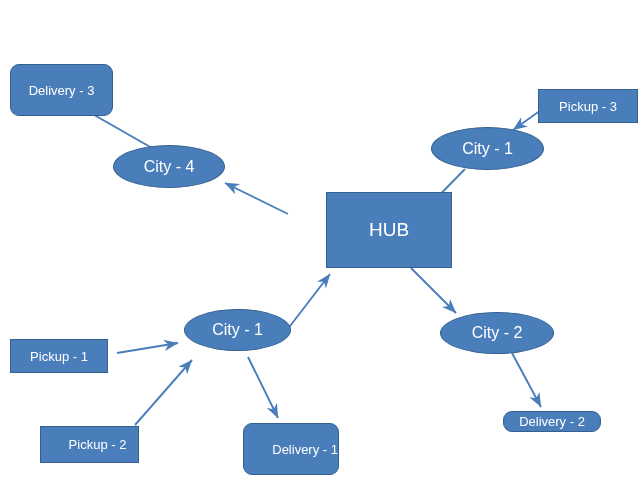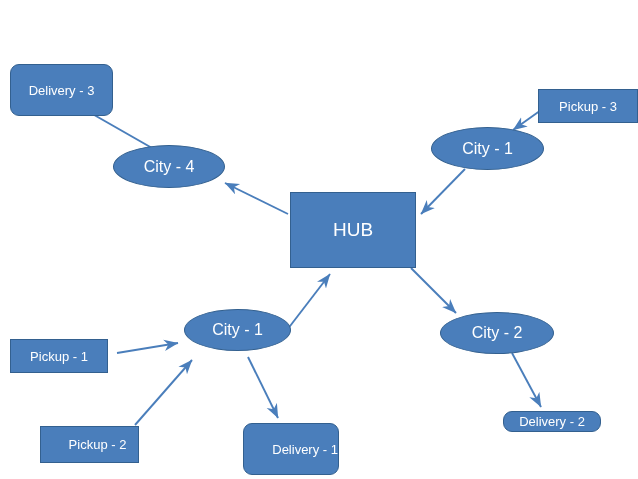--- a/index.html
+++ b/index.html
@@ -61,20 +61,21 @@
     border-radius: 0;
   }
   .node-round {
     border-radius: 9px;
   }
   .node-ellipse {
     border-radius: 50%;
   }
   .node-hub {
     font-size: 19px;
+    margin-left: 36px;
   }
   .node-city {
     font-size: 16px;
   }
   .node-endpoint {
     font-size: 13px;
   }
 </style>
 </head>
 <body>

